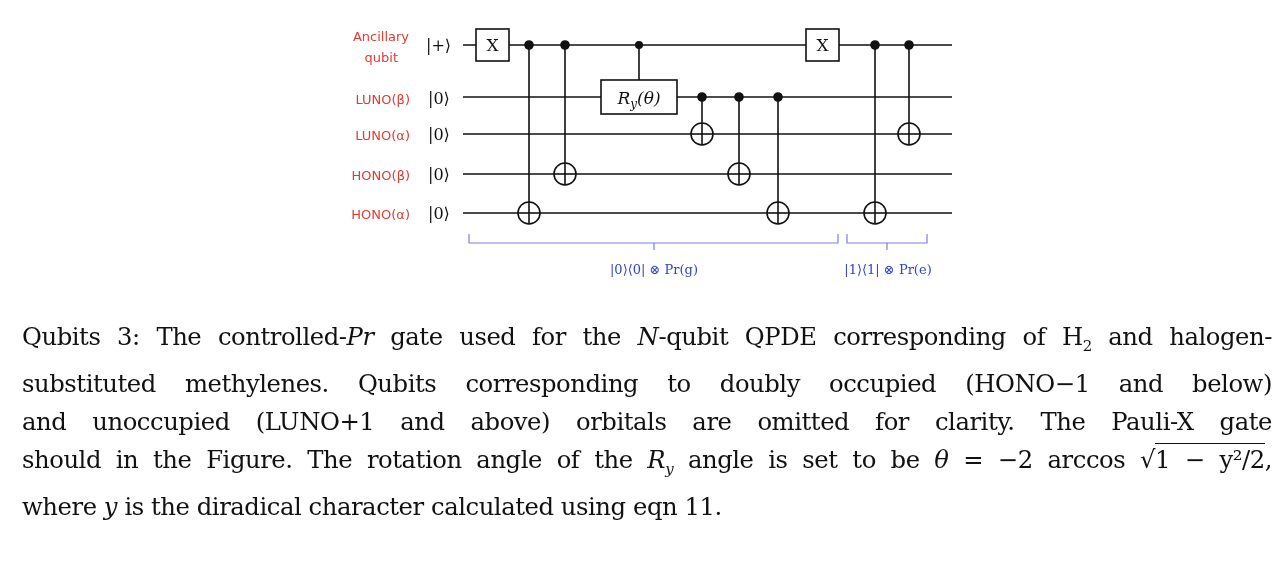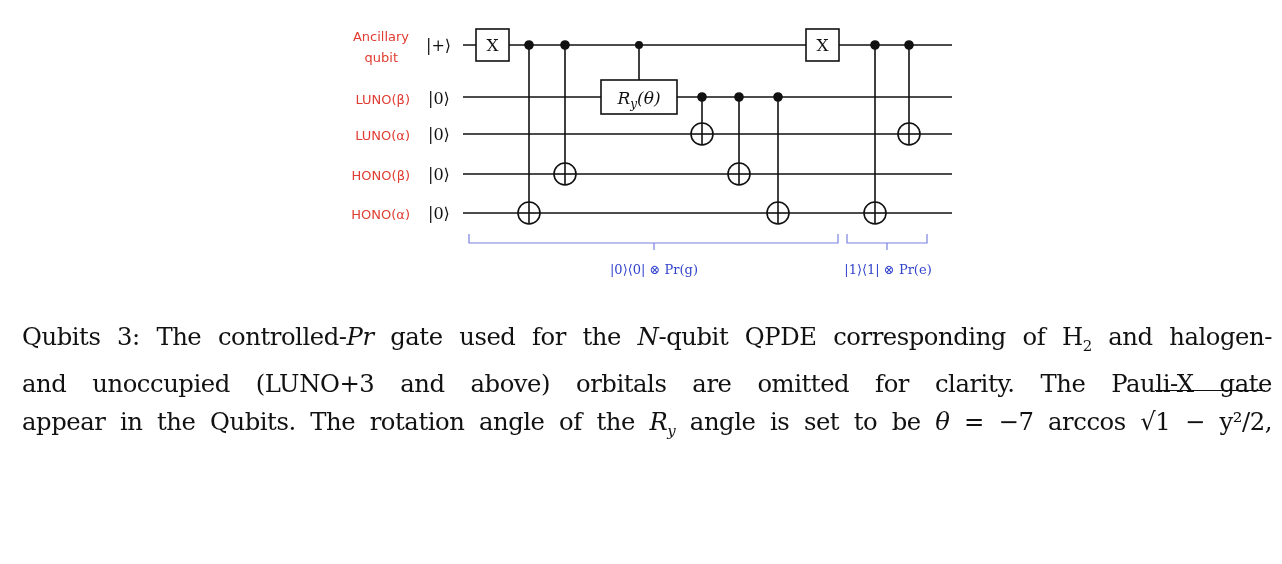--- a/index.html
+++ b/index.html
@@ -11,21 +11,21 @@
   .ry-text { font-family: "DejaVu Serif", serif; font-size: 17px; fill: #111; font-style: italic; }
   .brace-label { font-family: "DejaVu Serif", serif; font-size: 13px; fill: #3344cc; }
   .caption {
     position: absolute; left: 22px; top: 318px; width: 1250px;
     font-family: "DejaVu Serif", serif; font-size: 24.3px; line-height: 38px;
     color: #111; text-align: justify; letter-spacing: -0.45px;
   }
   .caption .line { display: block; white-space: nowrap; text-align-last: justify; }
   .caption .line.last { text-align-last: left; }
   .caption i { }
-  .sqrt { border-top: 1.5px solid #111; padding-top: 16px; }
+  .sqrt { border-top: 1.5px solid #111; padding-top: 1px; }
 </style>
 </head>
 <body>
 
 <svg id="circuit" viewBox="0 0 1282 290" xmlns="http://www.w3.org/2000/svg">
 
   <text class="qlabel" x="409" y="41" text-anchor="end">Ancillary</text>
   <text class="qlabel" x="398" y="62" text-anchor="end">qubit</text>
   <text class="qlabel" x="410" y="104" text-anchor="end">LUNO(β)</text>
   <text class="qlabel" x="410" y="140" text-anchor="end">LUNO(α)</text>
@@ -130,15 +130,17 @@
 
   <g stroke="#7a80e0" stroke-width="1.2" fill="none">
     <path d="M847 234 L847 243 L927 243 L927 234"></path>
     <line x1="887" y1="243" x2="887" y2="250"></line>
   </g>
   <text class="brace-label" x="888" y="274" text-anchor="middle">|1⟩⟨1| ⊗ Pr(e)</text>
 </svg>
 
 <div class="caption">
   <span class="line"><span>Qubits 3:  The controlled-</span><i>Pr</i><span> gate used for the </span><i>N</i><span>-qubit QPDE corresponding of H</span><sub style="font-size:15px">2</sub><span> and halogen-</span></span>
-  <span class="line">and unoccupied (LUNO+3 and above) orbitals are omitted for clarity.  The Pauli-X gate</span>
-  <span class="line"><span>appear in the Qubits.  The rotation angle of the </span><i>R</i><sub style="font-size:15px"><i>y</i></sub><span> angle is set to be </span><i>θ</i><span> = −7 arccos </span><span>√</span><span class="sqrt">1 − y²/2</span><span>,</span></span>
+  <span class="line">substituted methylenes.  Qubits corresponding to doubly occupied (HONO−1 and below)</span>
+  <span class="line">and unoccupied (LUNO+1 and above) orbitals are omitted for clarity.  The Pauli-X gate</span>
+  <span class="line"><span>should in the Figure.  The rotation angle of the </span><i>R</i><sub style="font-size:15px"><i>y</i></sub><span> angle is set to be </span><i>θ</i><span> = −2 arccos </span><span>√</span><span class="sqrt">1 − y²/2</span><span>,</span></span>
+  <span class="line last"><span>where </span><i>y</i><span> is the diradical character calculated using eqn 11.</span></span>
 </div>
 
 </body></html>

